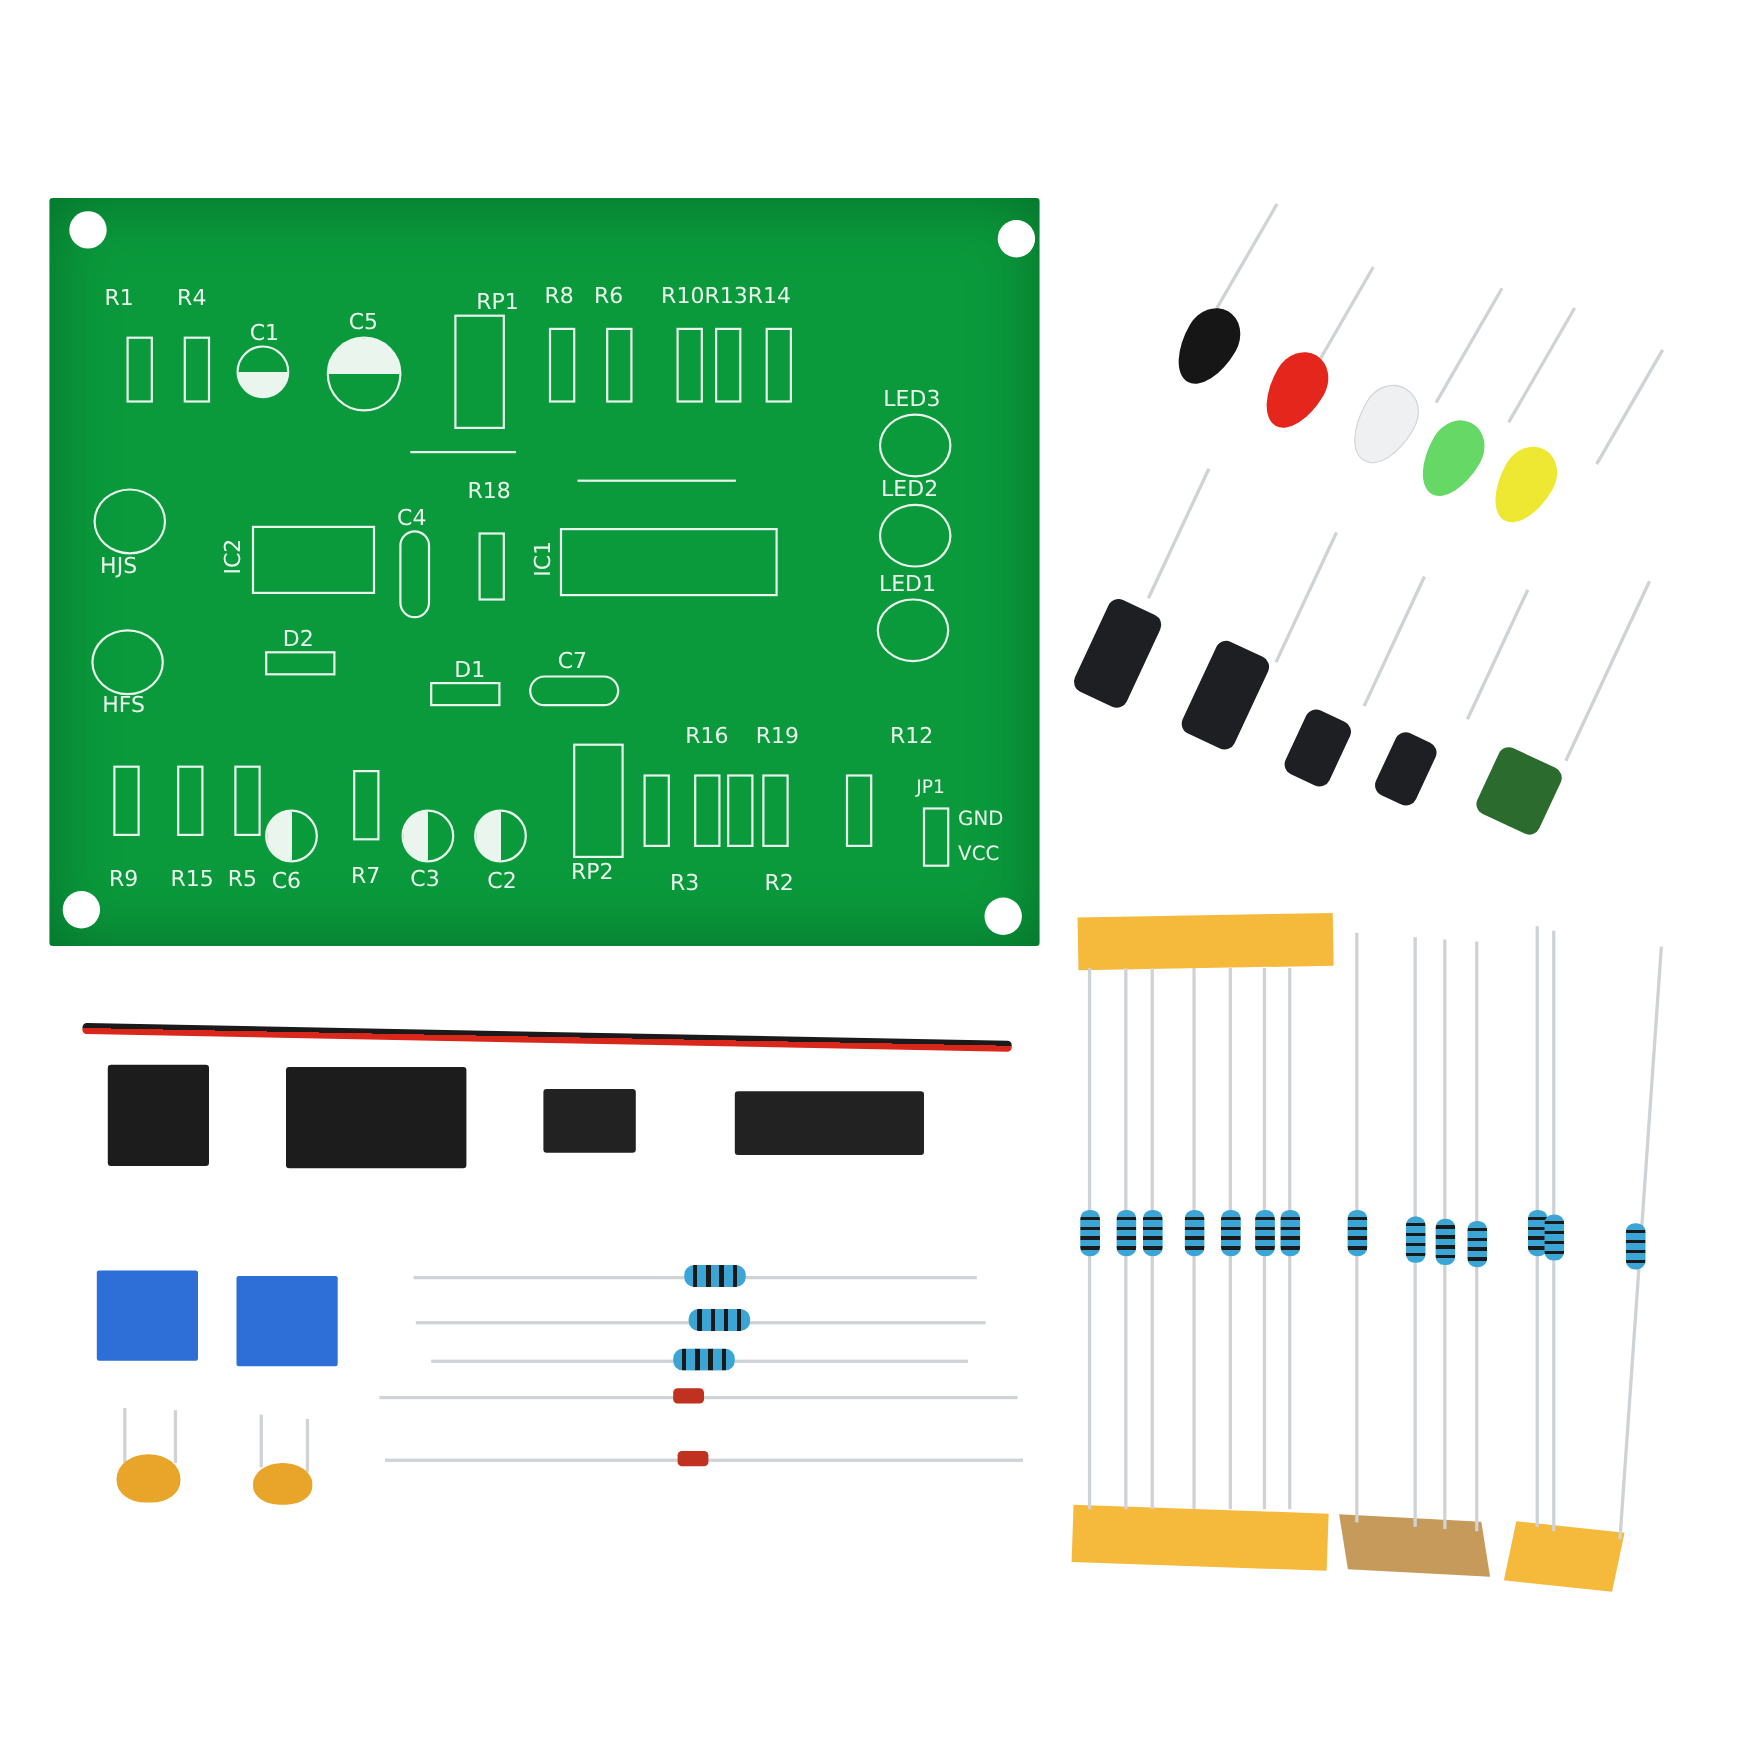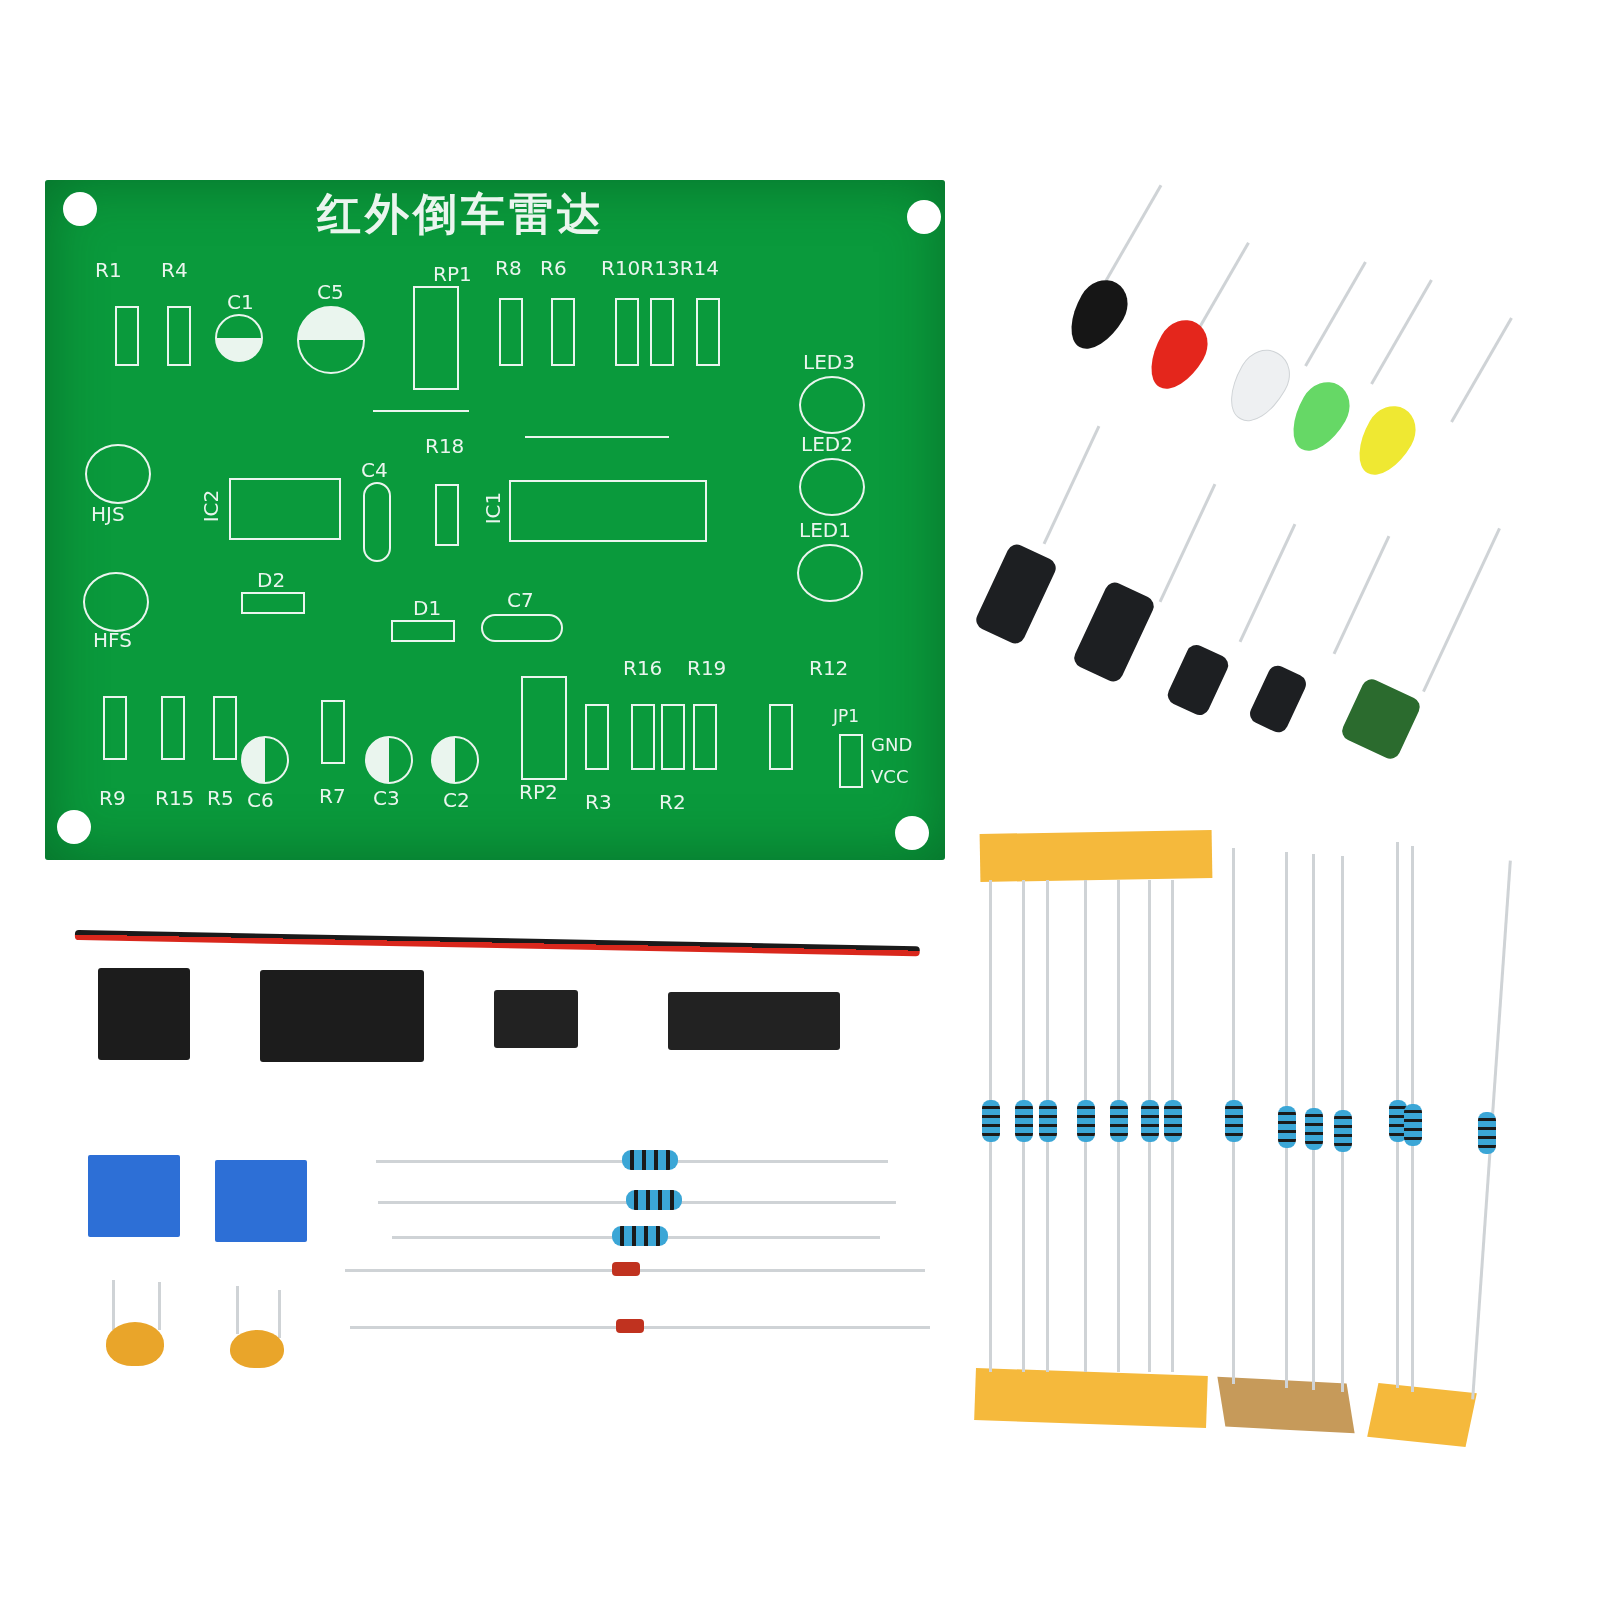--- a/index.html
+++ b/index.html
@@ -32,21 +32,20 @@
 </style>
 </head>
 <body>
 
 <div id="pcb" class="abs">
   <div class="hole" style="left:18px;top:12px"></div>
   <div class="hole" style="left:862px;top:20px"></div>
   <div class="hole" style="left:12px;top:630px"></div>
   <div class="hole" style="left:850px;top:636px"></div>
 
-  <div class="silk title" style="left:272px;top:12px">红外倒车雷达</div>
 
   <div class="silk" style="left:50px;top:80px">R1</div>
   <div class="silk" style="left:116px;top:80px">R4</div>
   <div class="silk" style="left:182px;top:112px">C1</div>
   <div class="silk" style="left:272px;top:102px">C5</div>
   <div class="silk" style="left:388px;top:84px">RP1</div>
   <div class="silk" style="left:450px;top:78px">R8</div>
   <div class="silk" style="left:495px;top:78px">R6</div>
   <div class="silk" style="left:556px;top:78px">R10R13R14</div>
 
@@ -115,22 +114,22 @@
   <div class="silk" style="left:826px;top:588px;font-size:18px">VCC</div>
 
   <div class="silk" style="left:54px;top:608px">R9</div>
   <div class="silk" style="left:110px;top:608px">R15</div>
   <div class="silk" style="left:162px;top:608px">R5</div>
   <div class="silk" style="left:202px;top:610px">C6</div>
   <div class="silk" style="left:274px;top:606px">R7</div>
   <div class="silk" style="left:328px;top:608px">C3</div>
   <div class="silk" style="left:398px;top:610px">C2</div>
   <div class="silk" style="left:474px;top:602px">RP2</div>
-  <div class="silk" style="left:540px;top:612px">R3</div>
-  <div class="silk" style="left:614px;top:612px">R2</div>
+  <div class="silk" style="left:564px;top:612px">R3</div>
+  <div class="silk" style="left:650px;top:612px">R2</div>
 </div>
 
 <div>
   <div class="lead abs" style="left:1132px;top:178px;height:110px;transform:rotate(30deg)"></div>
   <div class="led" style="left:1074px;top:278px;background:#161616"></div>
   <div class="lead abs" style="left:1222px;top:236px;height:100px;transform:rotate(30deg)"></div>
   <div class="led" style="left:1154px;top:318px;background:#e4261c"></div>
   <div class="lead abs" style="left:1334px;top:254px;height:120px;transform:rotate(30deg)"></div>
   <div class="led" style="left:1234px;top:348px;background:#eef0f2;border:1px solid #cfd3d6"></div>
   <div class="lead abs" style="left:1400px;top:272px;height:120px;transform:rotate(30deg)"></div>

